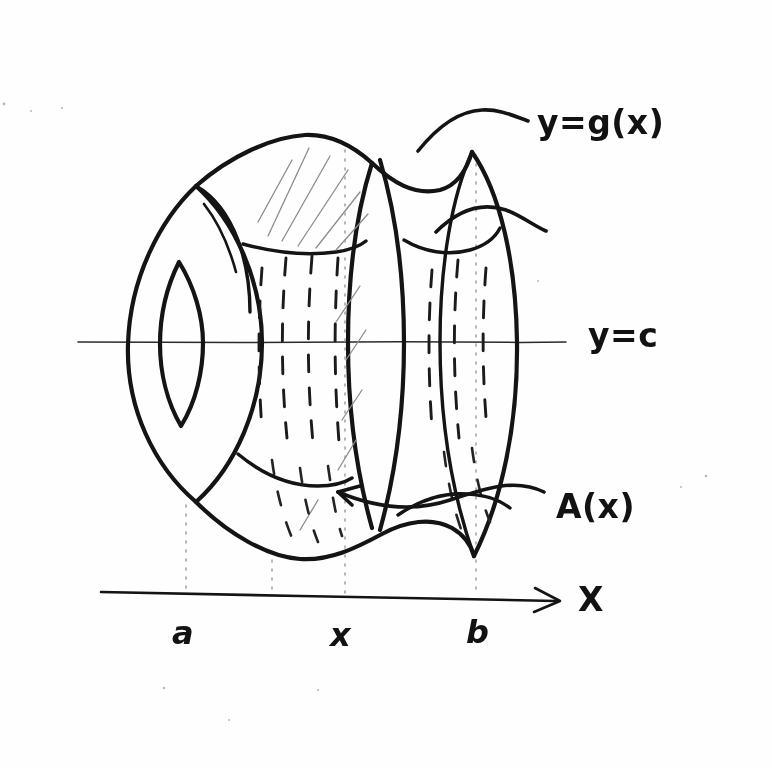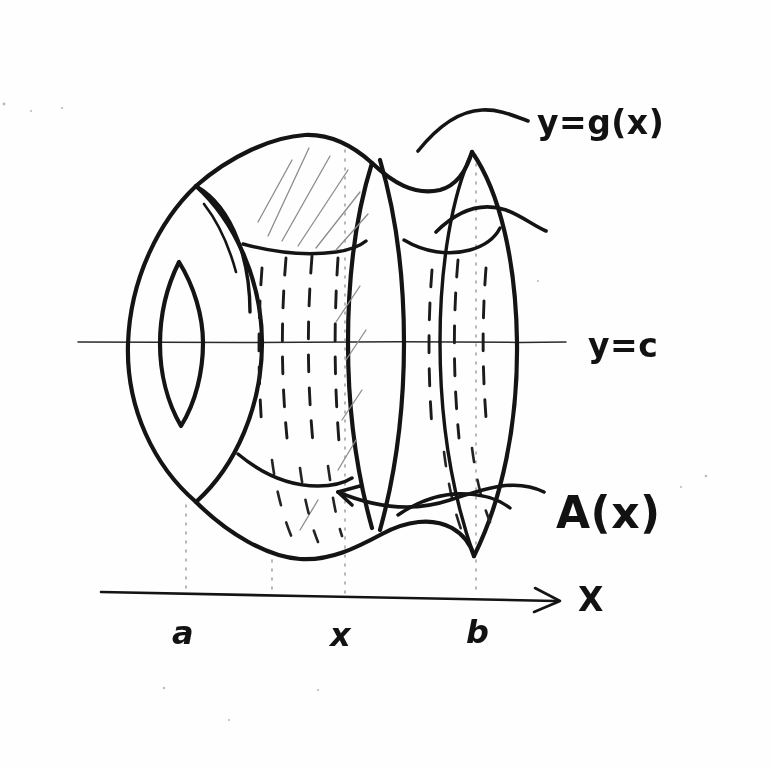--- a/index.html
+++ b/index.html
@@ -80,21 +80,21 @@
     color: #121212;
     font-family: "DejaVu Sans", sans-serif;
     font-weight: 700;
     letter-spacing: 0.5px;
     white-space: nowrap;
     user-select: none;
   }
   .label-fn   { font-size: 33px; }
   .label-axis { font-size: 33px; }
   .label-tick { font-size: 32px; font-style: italic; }
-  .label-area { font-size: 44px; }
+  .label-area { font-size: 33px; }
 </style>
 </head>
 <body>
 
 <div id="sheet">
 
   <svg id="figure-svg" viewBox="0 0 772 768">
 
     <g>
       <circle class="speck" cx="4" cy="104" r="1.4"></circle>
@@ -265,21 +265,21 @@
     <g>
       <path class="ink ink-light" d="M 101 592 L 300 596 L 460 599 L 556 601"></path>
       <path class="ink ink-light" d="M 535 588 L 560 601 L 534 612"></path>
     </g>
 
   </svg>
 
   <div class="hand-label label-fn" style="left:537px; top:103px;">y=g(x)</div>
 
 
-  <div class="hand-label label-axis" style="left:588px; top:326px;">y=c</div>
+  <div class="hand-label label-axis" style="left:588px; top:316px;">y=c</div>
 
   <div class="hand-label label-area" style="left:556px; top:487px;">A(x)</div>
 
   <div class="hand-label label-axis" style="left:578px; top:580px;">X</div>
 
   <div class="hand-label label-tick" style="left:172px; top:614px;">a</div>
 
   <div class="hand-label label-tick" style="left:330px; top:616px;">x</div>
 
   <div class="hand-label label-tick" style="left:466px; top:613px;">b</div>

